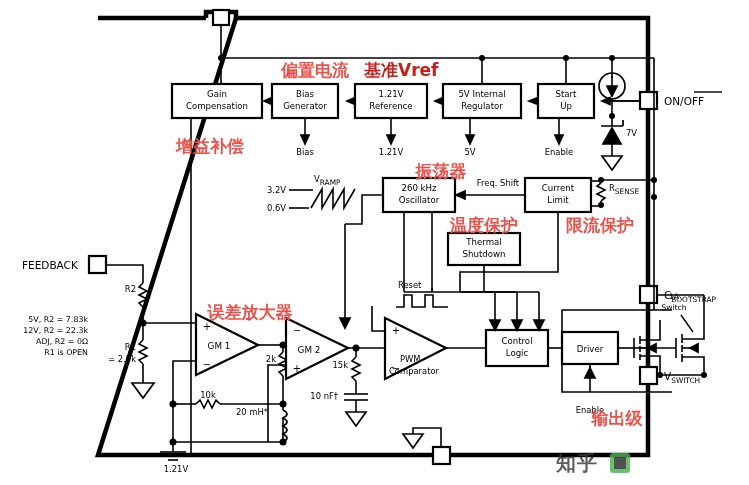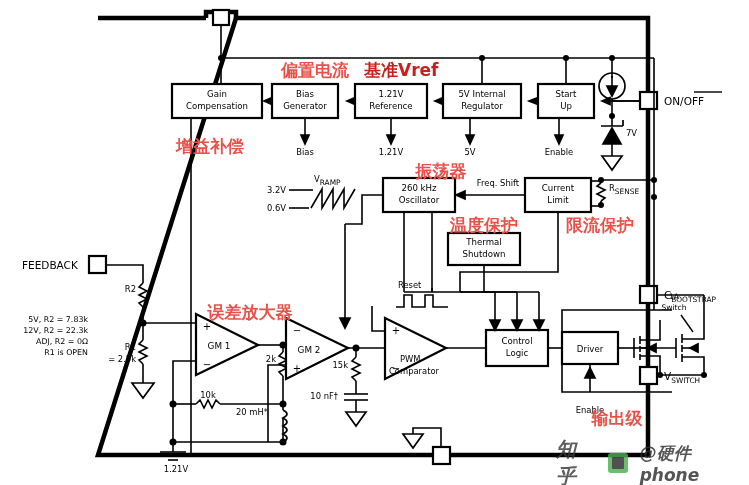--- a/index.html
+++ b/index.html
@@ -29,21 +29,21 @@
   .t-amp{font-size:8.8px;text-anchor:middle;}
   .t-sign{font-size:10px;text-anchor:middle;}
   .t-note{font-size:7.9px;text-anchor:end;}
   .t-small{font-size:7.6px;text-anchor:middle;}
 
   .cn{fill:#e8524a;font-size:17px;font-weight:bold;text-anchor:middle;
       font-family:"DejaVu Sans","Liberation Sans",sans-serif;}
   .cn-b{fill:#c8201c;font-size:17px;font-weight:bold;text-anchor:start;}
 
   .wm{position:absolute;left:556px;top:448px;width:190px;height:30px;
-      display:flex;align-items:center;gap:12px;opacity:.82;font-style:italic;}
+      display:flex;align-items:center;gap:12px;opacity:.82;}
   .wm-t{font-size:20px;font-weight:bold;color:#3a3a3a;letter-spacing:1px;
         font-family:"DejaVu Sans",sans-serif;}
   .wm-chip{width:20px;height:20px;background:#4caf50;border-radius:3px;position:relative;}
   .wm-chip:before{content:"";position:absolute;left:4px;top:4px;width:12px;height:12px;
        background:#2b2b2b;border-radius:1px;}
   .wm-n{font-size:17px;color:#2f2f2f;font-weight:bold;}
 </style>
 </head>
 <body>
 
@@ -421,16 +421,15 @@
     <text class="cn" x="484" y="231">温度保护</text>
     <text class="cn" x="600" y="231">限流保护</text>
     <text class="cn" x="617" y="424">输出级</text>
   </g>
 
 </svg>
 
 <div class="wm">
   <span class="wm-t">知乎</span>
   <span class="wm-chip"></span>
-  <span class="wm-n">@硬件phone</span>
 </div>
 
 </div>
 
 </body></html>

